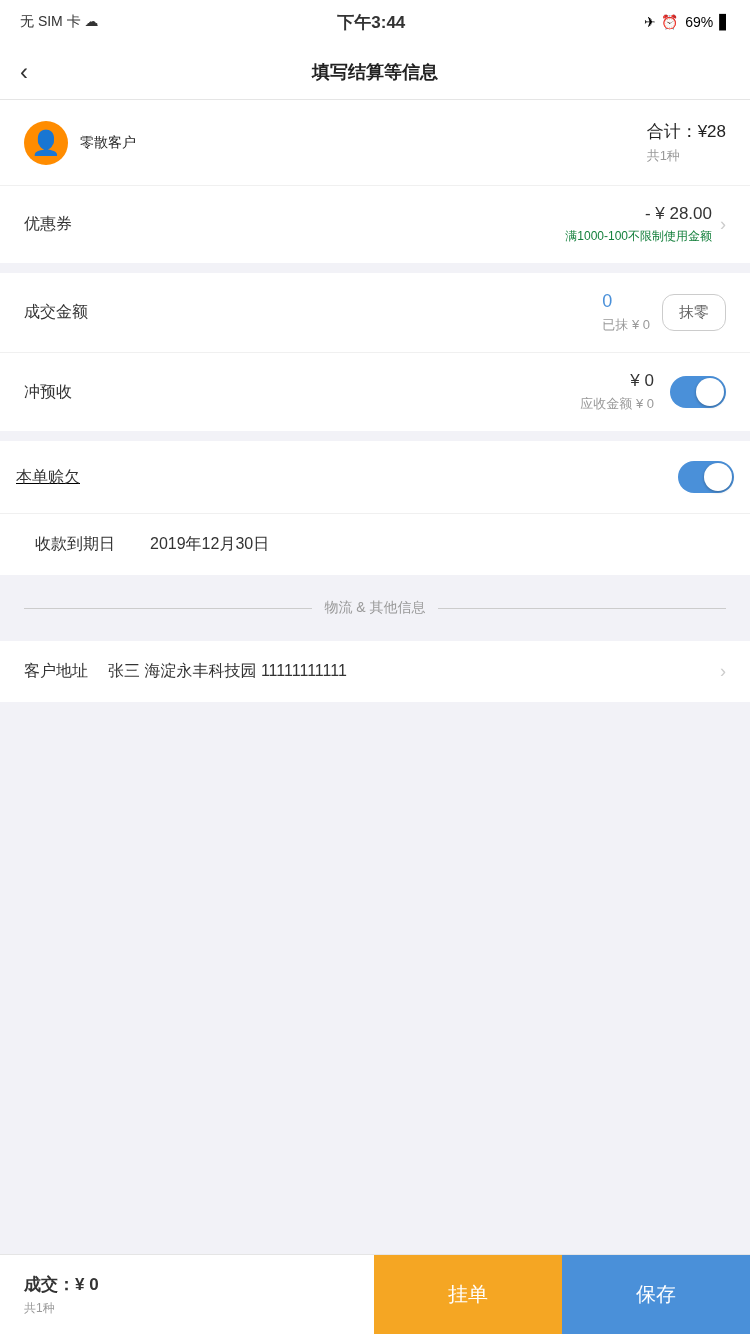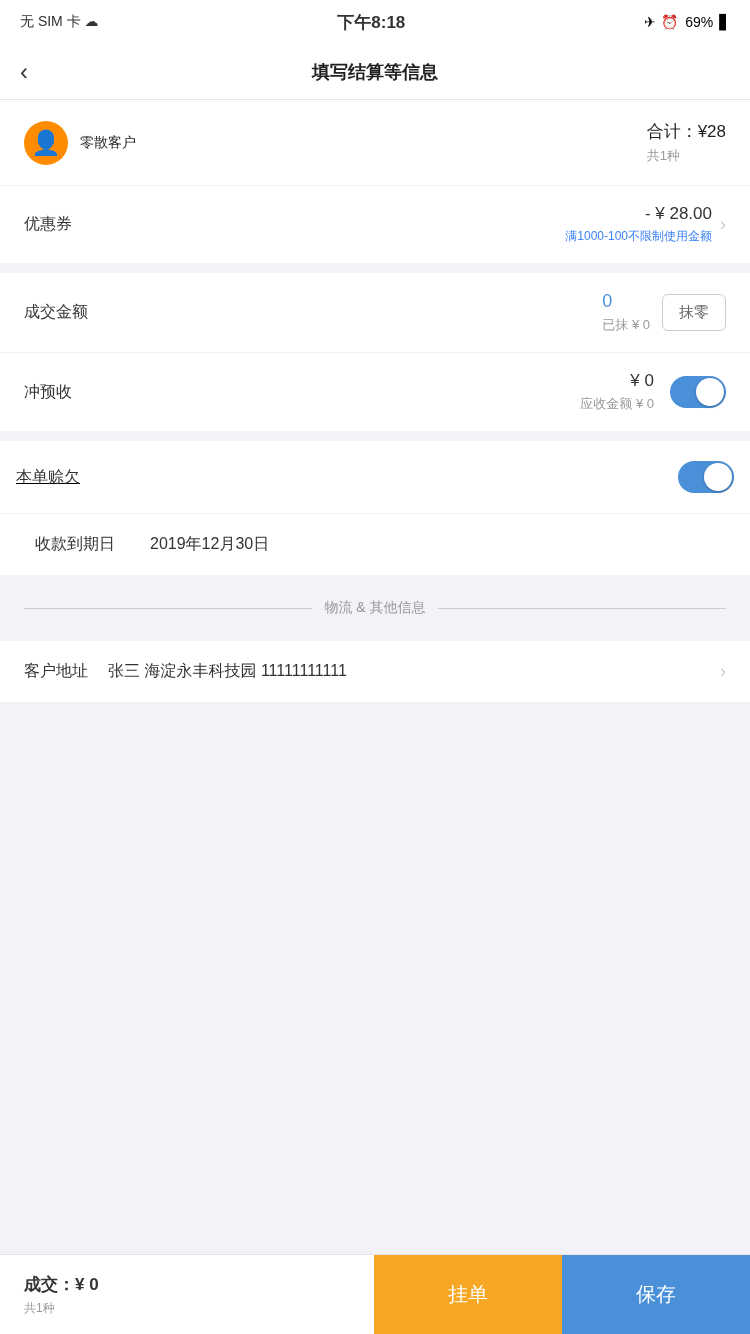--- a/index.html
+++ b/index.html
@@ -86,21 +86,21 @@
       align-items: center;
       justify-content: space-between;
       padding: 18px 24px;
       background: #fff;
       border-top: 1px solid #f0f0f0;
     }
     .row-label { font-size: 16px; color: #333; }
     .coupon-right { display: flex; align-items: center; gap: 8px; }
     .coupon-detail { text-align: right; }
     .discount-amount { font-size: 17px; color: #333; font-weight: 500; }
-    .coupon-desc { font-size: 12px; color: #3b82f6; margin-top: 4px; }
+    .coupon-desc { font-size: 12px; color: #15803d; margin-top: 4px; }
     .chevron-right {
       color: #ccc;
       font-size: 18px;
     }
 
     
     .transaction-section {
       background: #fff;
       margin-bottom: 10px;
     }
@@ -110,21 +110,21 @@
       justify-content: space-between;
       padding: 18px 24px;
       border-bottom: 1px solid #f0f0f0;
     }
     .transaction-row:last-child { border-bottom: none; }
     .transaction-right { display: flex; align-items: center; gap: 12px; }
     .amount-value { font-size: 18px; color: #4a90d9; font-weight: 500; }
     .amount-sub { font-size: 13px; color: #999; margin-top: 4px; text-align: right; }
     .round-btn {
       border: 1px solid #ccc;
-      border-radius: 6px;
+      border-radius: 12px;
       padding: 8px 16px;
       font-size: 15px;
       color: #666;
       background: #fff;
       cursor: pointer;
     }
 
     
     .pre-col-row {
       display: flex;
@@ -261,21 +261,21 @@
     .time-text { font-size: 17px; font-weight: 600; color: #333; }
   </style>
 </head>
 <body>
 
 <div class="status-bar">
   <div class="status-left">
     <span class="no-sim">无 SIM 卡 ☁</span>
   </div>
   <div class="status-center">
-    <span class="time-text">下午8:18</span>
+    <span class="time-text">下午3:44</span>
   </div>
   <div class="status-right">
     <span>✈</span>
     <span>⏰</span>
     <span>69%</span>
     <span>▋</span>
   </div>
 </div>
 
 <div class="nav-bar">

